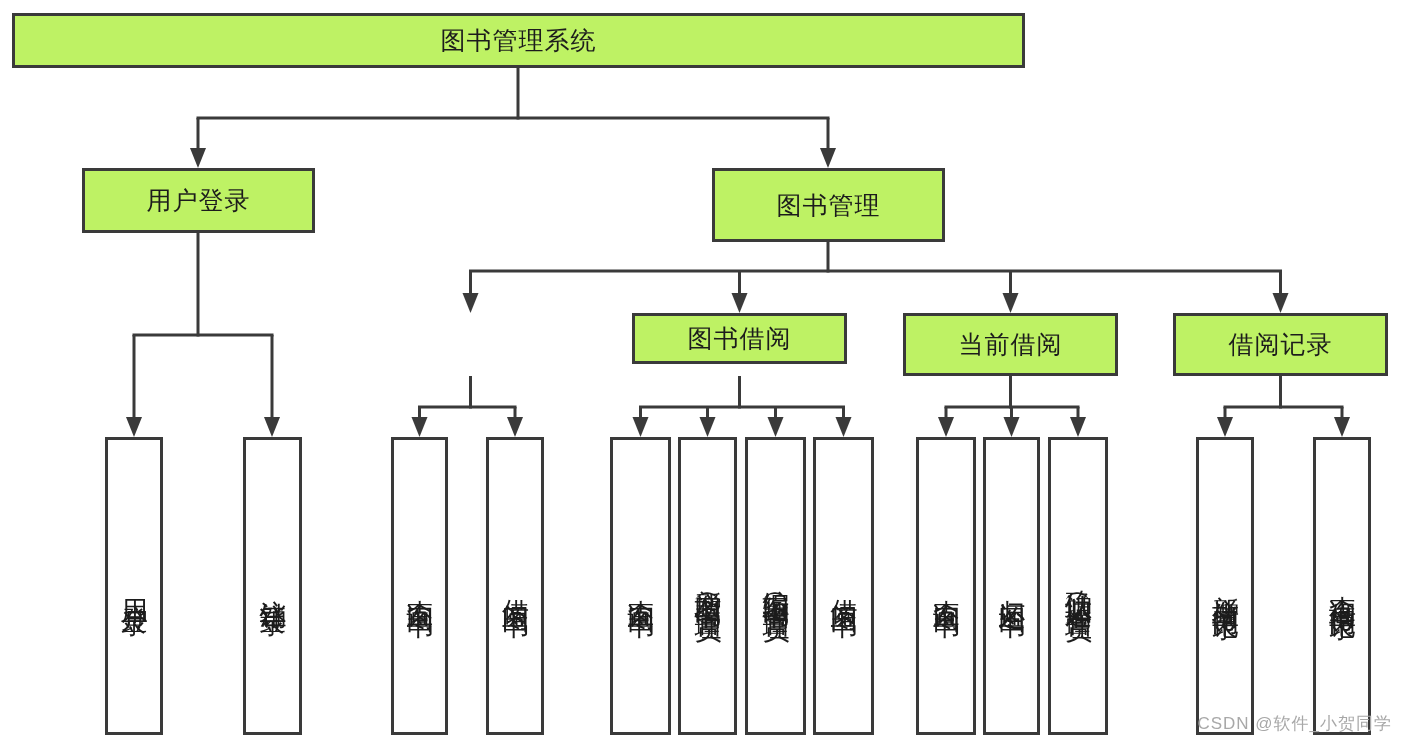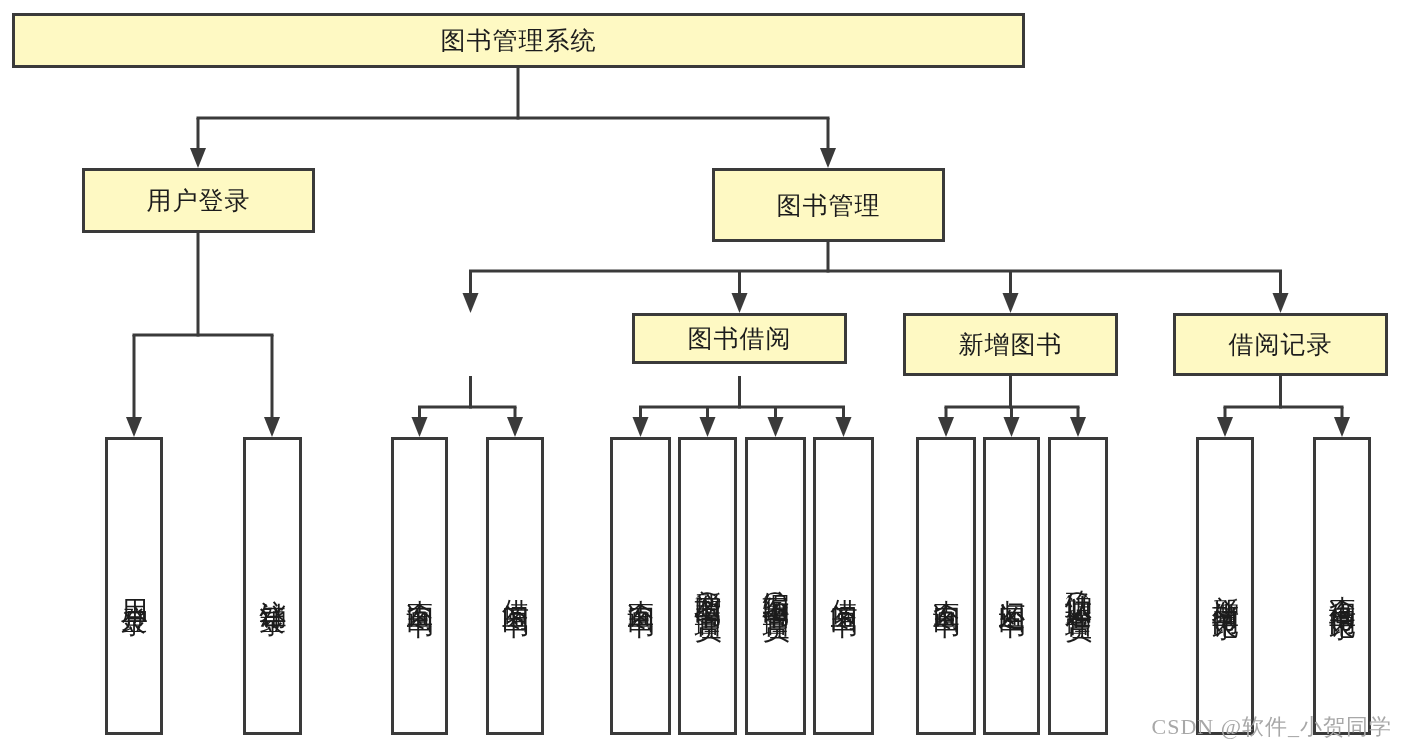--- a/index.html
+++ b/index.html
@@ -24,21 +24,21 @@
     position:absolute;
     left:0;top:0;
     width:1405px;height:747px;
     z-index:1;
     color:var(--line);
   }
   .hbox{
     position:absolute;
     box-sizing:border-box;
     border:3px solid var(--line);
-    background:#fef9c3;
+    background:#bef264;
     display:flex;
     align-items:center;
     justify-content:center;
     font-size:25px;
     letter-spacing:1px;
     color:var(--text);
     z-index:2;
   }
   .vbox{
     position:absolute;
@@ -55,26 +55,25 @@
     font-size:27px;
     line-height:1;
     letter-spacing:4px;
     color:var(--text);
     z-index:2;
   }
   .watermark{
     position:absolute;
     top:712px;
     right:13px;
-    font-size:22px;
+    font-size:17px;
     color:var(--watermark);
     letter-spacing:1px;
     z-index:3;
     white-space:nowrap;
-    font-family:Liberation Serif, serif;
   }
 </style>
 </head>
 <body>
 
 <div class="canvas">
 
   <svg class="wires" viewBox="0 0 1405 747" xmlns="http://www.w3.org/2000/svg" stroke="currentColor" stroke-width="3" fill="none">
 
     <line x1="518" y1="66" x2="518" y2="119.5"></line>
@@ -136,21 +135,21 @@
     <polygon fill="currentColor" stroke="none" points="1217,417 1233,417 1225,437"></polygon>
     <polygon fill="currentColor" stroke="none" points="1334,417 1350,417 1342,437"></polygon>
   </svg>
 
   <div class="hbox" style="left:12px;top:13px;width:1013px;height:55px;">图书管理系统</div>
 
   <div class="hbox" style="left:82px;top:168px;width:233px;height:65px;">用户登录</div>
   <div class="hbox" style="left:712px;top:168px;width:233px;height:74px;">图书管理</div>
 
   <div class="hbox" style="left:632px;top:313px;width:215px;height:51px;">图书借阅</div>
-  <div class="hbox" style="left:903px;top:313px;width:215px;height:63px;">新增图书</div>
+  <div class="hbox" style="left:903px;top:313px;width:215px;height:63px;">当前借阅</div>
   <div class="hbox" style="left:1173px;top:313px;width:215px;height:63px;">借阅记录</div>
 
   <div class="vbox" style="left:105px;width:58px;">用户登录</div>
   <div class="vbox" style="left:243px;width:59px;">注销登录</div>
 
   <div class="vbox" style="left:391px;width:57px;">查询图书</div>
   <div class="vbox" style="left:486px;width:58px;">借阅图书</div>
 
   <div class="vbox" style="left:610px;width:61px;">查询图书</div>
   <div class="vbox" style="left:678px;width:59px;">新增图书（管理员）</div>

